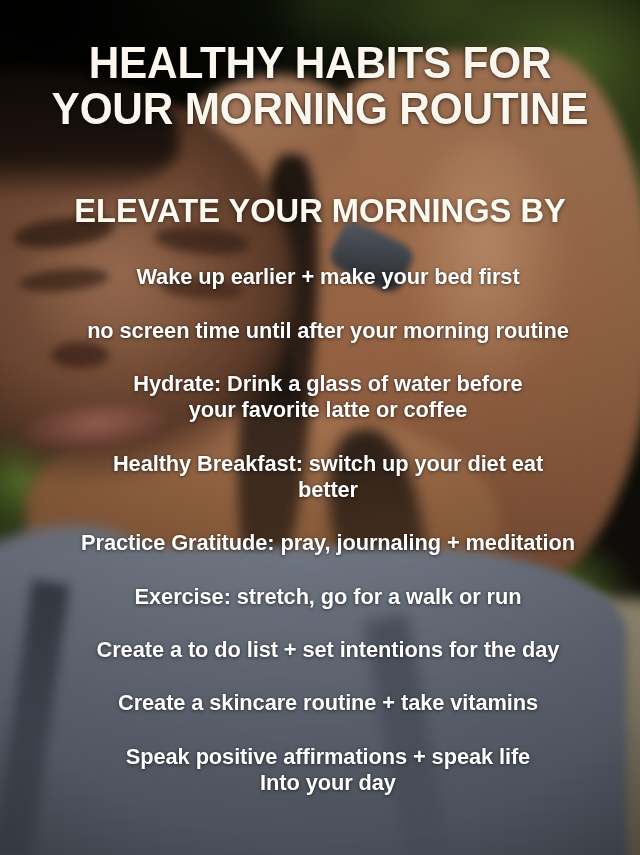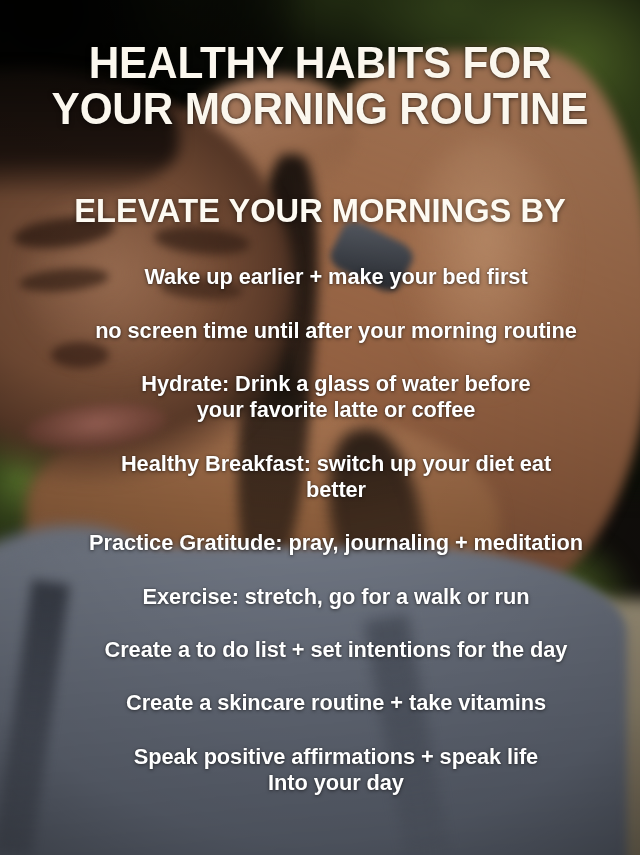--- a/index.html
+++ b/index.html
@@ -292,20 +292,21 @@
     pointer-events: none;
   }
 
   
   .overlay {
     position: absolute;
     inset: 0;
     z-index: 5;
     display: flex;
     flex-direction: column;
+    align-items: center;
   }
 
   .title {
     width: 100%;
     text-align: center;
     color: #fbf7ee;
     font-family: "Liberation Sans", sans-serif;
     font-weight: bold;
     font-size: 45px;
     line-height: 1.02;

